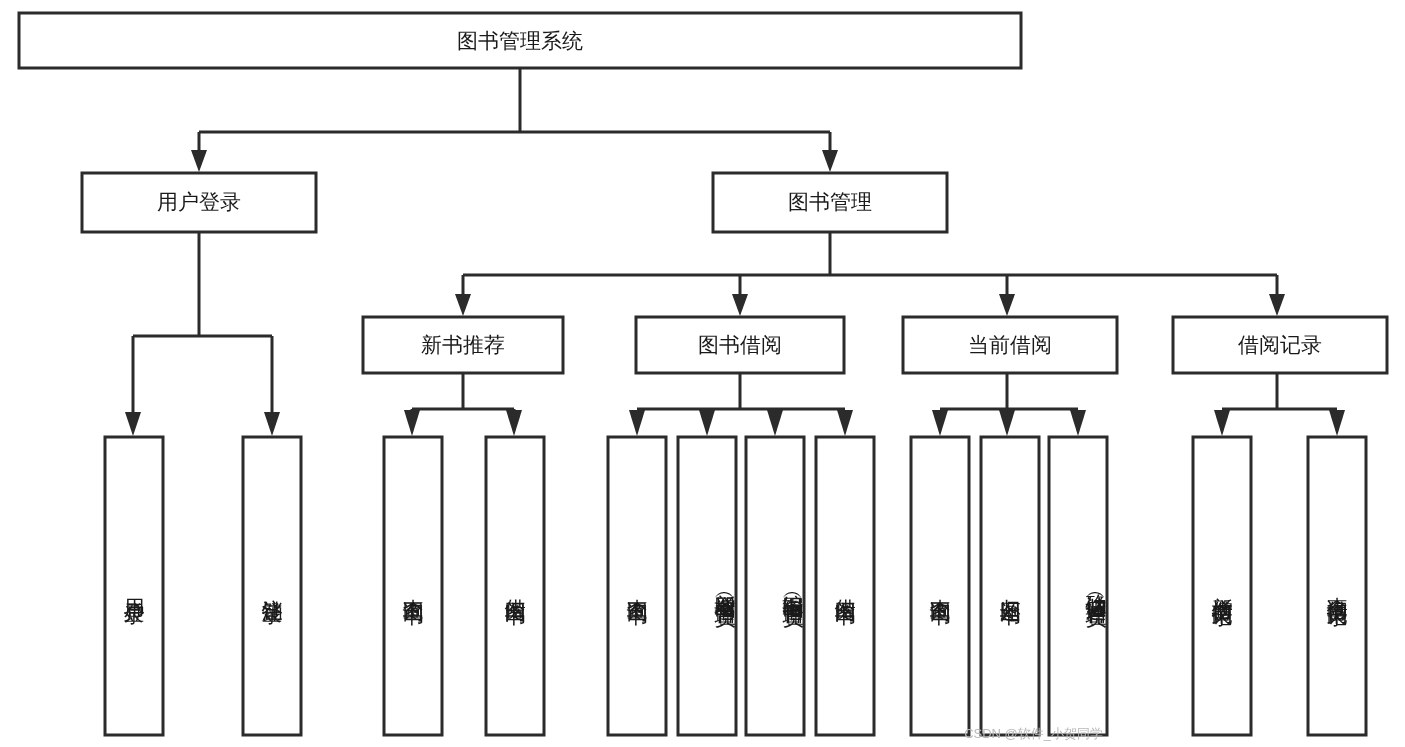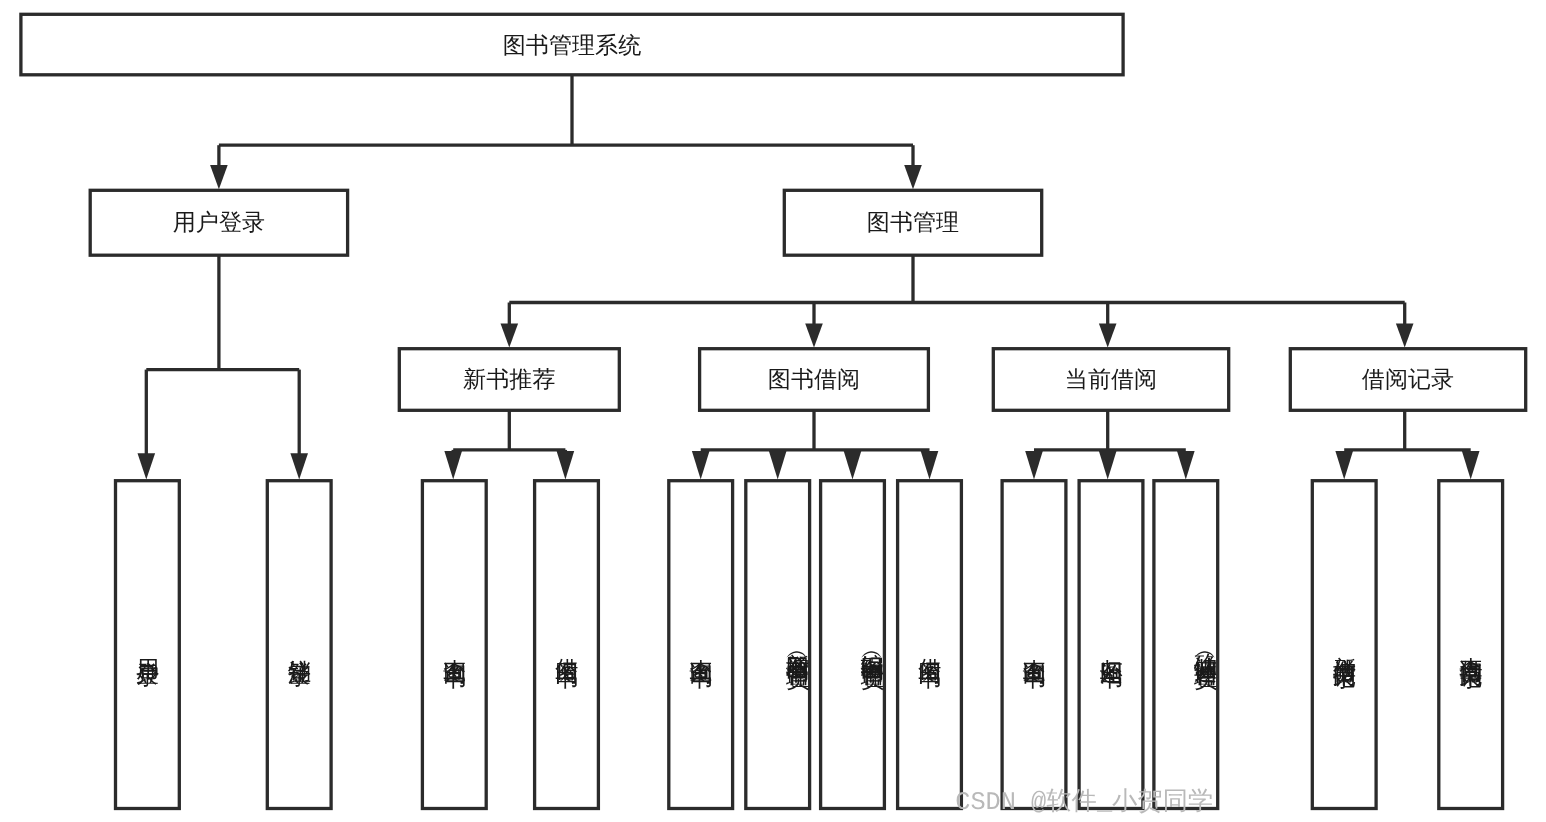--- a/index.html
+++ b/index.html
@@ -63,22 +63,22 @@
     align-items: center;
     justify-content: center;
     white-space: nowrap;
     pointer-events: none;
     user-select: none;
   }
   .watermark {
     position: absolute;
     right: 8px;
     bottom: 4px;
-    font-family: Liberation Mono, monospace;
-    font-size: 23px;
+    font-family: Liberation Sans, sans-serif;
+    font-size: 13px;
     color: #b9b9b9;
     white-space: nowrap;
     user-select: none;
   }
 </style>
 </head>
 <body>
 
 <div id="diagram-root">
 

